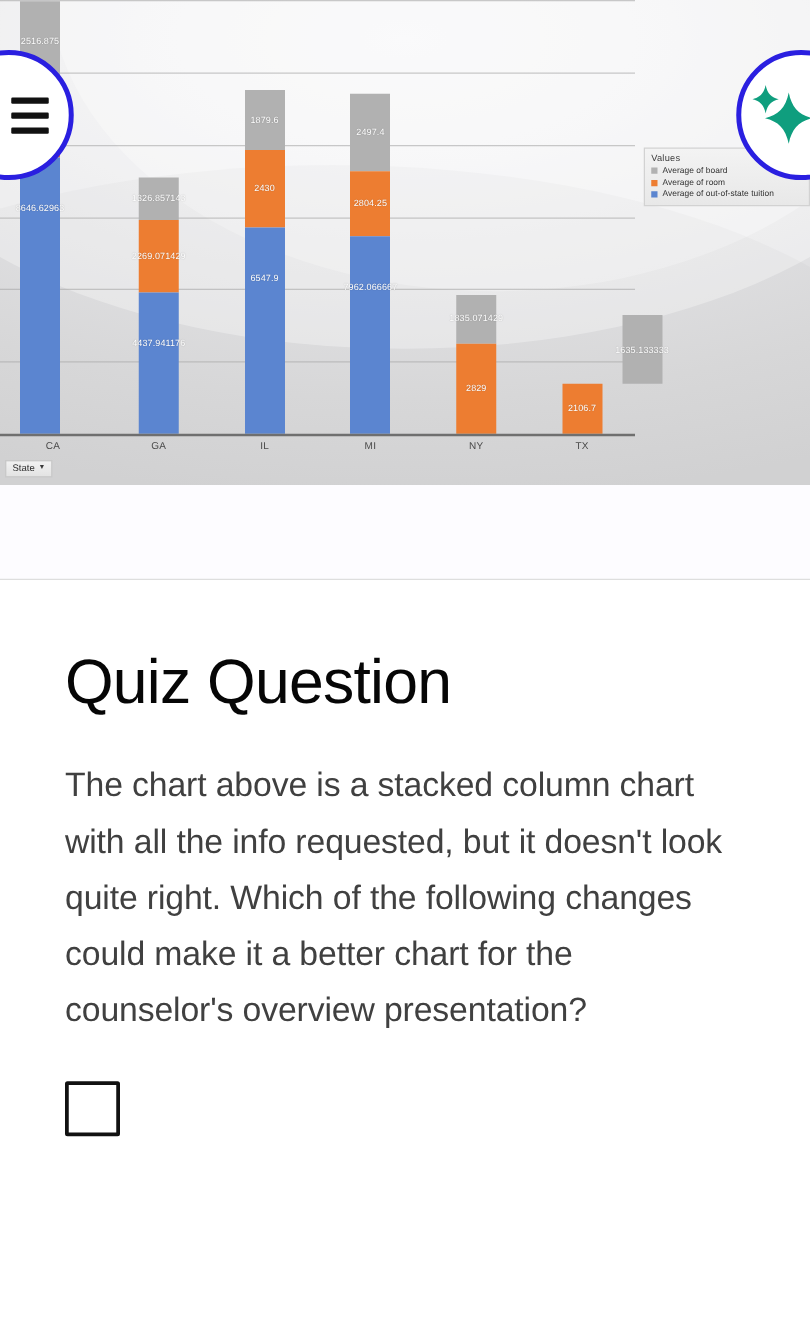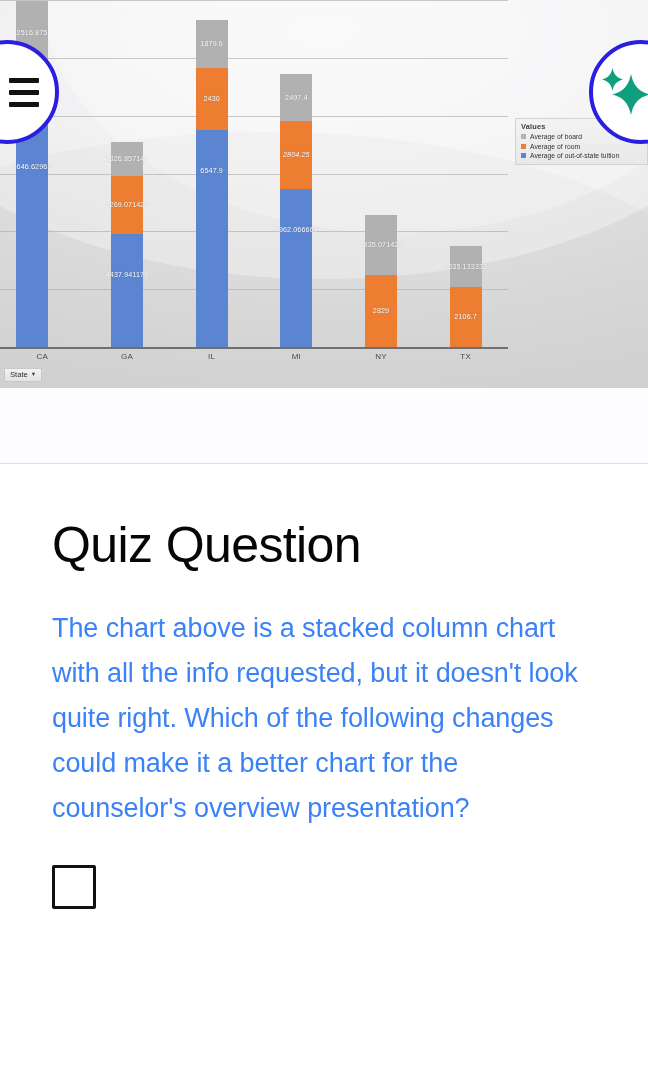--- a/index.html
+++ b/index.html
@@ -106,21 +106,21 @@
   #chart-legend {
     position: absolute;
     left: 515px; top: 118px;
     width: 133px;
     background: linear-gradient(#f3f3f3, #e8e8e8);
     border: 1px solid #d2d2d2;
     padding: 3px 4px 5px 5px;
   }
   #chart-legend .legend-title {
     font-size: 7.4px; color: #3c3c3c;
-    margin-bottom: 1px; letter-spacing: .2px; font-weight: bold;
+    margin-bottom: 1px; letter-spacing: .2px;
   }
   #chart-legend .legend-row {
     display: flex; align-items: center;
     gap: 4px; margin-top: 2.4px;
   }
   #chart-legend .swatch {
     width: 5px; height: 5px; flex: 0 0 5px;
   }
   #chart-legend .legend-label {
     font-size: 6.7px; color: #303030; white-space: nowrap;
@@ -188,21 +188,21 @@
     font-size: 50px;
     font-weight: 400;
     color: #060606;
     letter-spacing: -0.6px;
     line-height: 1;
     margin-bottom: 36px;
   }
   #quiz-prompt {
     font-size: 27px;
     line-height: 45px;
-    color: #3b82f6;
+    color: #404040;
     letter-spacing: -0.1px;
     max-width: 545px;
     margin-bottom: 34px;
   }
   .answer-option {
     display: flex;
     align-items: center;
     gap: 22px;
     padding-left: 0;
   }
@@ -260,48 +260,48 @@
             <span class="val">4437.941176</span>
           </div>
         </div>
         <div class="bar-group" style="left: 195.667px;">
           <div class="seg seg-board" style="height: 47.9574px; background: rgb(177, 177, 177);">
             <span class="val">1879.6</span>
           </div>
           <div class="seg seg-room" style="height: 62.0007px; background: rgb(237, 125, 49);">
             <span class="val">2430</span>
           </div>
-          <div class="seg seg-tuition" style="height: 217px; background: rgb(91, 133, 208);">
+          <div class="seg seg-tuition" style="height: 165px; background: rgb(91, 133, 208);">
             <span class="val">6547.9</span>
           </div>
         </div>
         <div class="bar-group" style="left: 280.333px;">
-          <div class="seg seg-board" style="height: 47px; background: rgb(177, 177, 177);">
+          <div class="seg seg-board" style="height: 62px; background: rgb(177, 177, 177);">
             <span class="val">2497.4</span>
           </div>
-          <div class="seg seg-room" style="height: 68px; background: rgb(237, 125, 49); font-style: italic;">
+          <div class="seg seg-room" style="height: 52px; background: rgb(237, 125, 49);">
             <span class="val">2804.25</span>
           </div>
           <div class="seg seg-tuition" style="height: 158px; background: rgb(91, 133, 208);">
             <span class="val">7962.066667</span>
           </div>
         </div>
         <div class="bar-group" style="left: 365px;">
-          <div class="seg seg-board" style="height: 60px; background: rgb(177, 177, 177);">
+          <div class="seg seg-board" style="height: 39px; background: rgb(177, 177, 177);">
             <span class="val">1835.071429</span>
           </div>
           <div class="seg seg-room" style="height: 72.1811px; background: rgb(237, 125, 49);">
             <span class="val">2829</span>
           </div>
         </div>
         <div class="bar-group" style="left: 449.667px;">
-          <div class="seg seg-board" style="height: 41px; background: rgb(177, 177, 177);">
+          <div class="seg seg-board" style="height: 55px; background: rgb(177, 177, 177); margin-left: 48px;">
             <span class="val">1635.133333</span>
           </div>
-          <div class="seg seg-room" style="height: 60px; background: rgb(237, 125, 49);">
+          <div class="seg seg-room" style="height: 40px; background: rgb(237, 125, 49);">
             <span class="val">2106.7</span>
           </div>
         </div>
       </div>
     <div id="axis-line"></div>
     <div id="cat-labels">
         <div class="cat-label" style="left: 10.3333px;">CA</div>
         <div class="cat-label" style="left: 95px;">GA</div>
         <div class="cat-label" style="left: 179.667px;">IL</div>
         <div class="cat-label" style="left: 264.333px;">MI</div>

